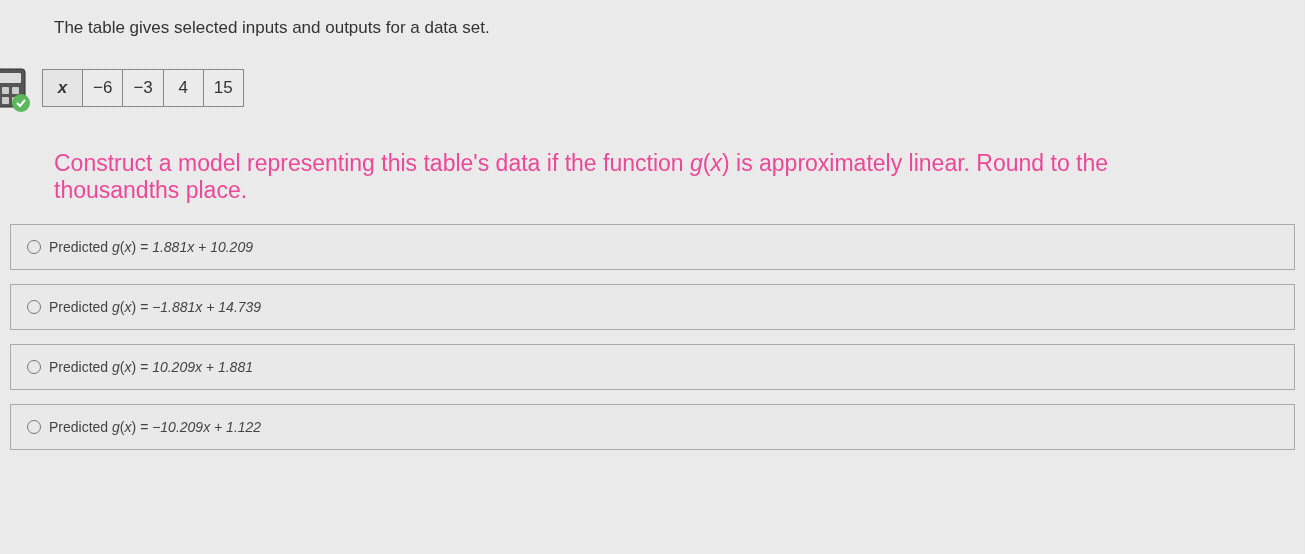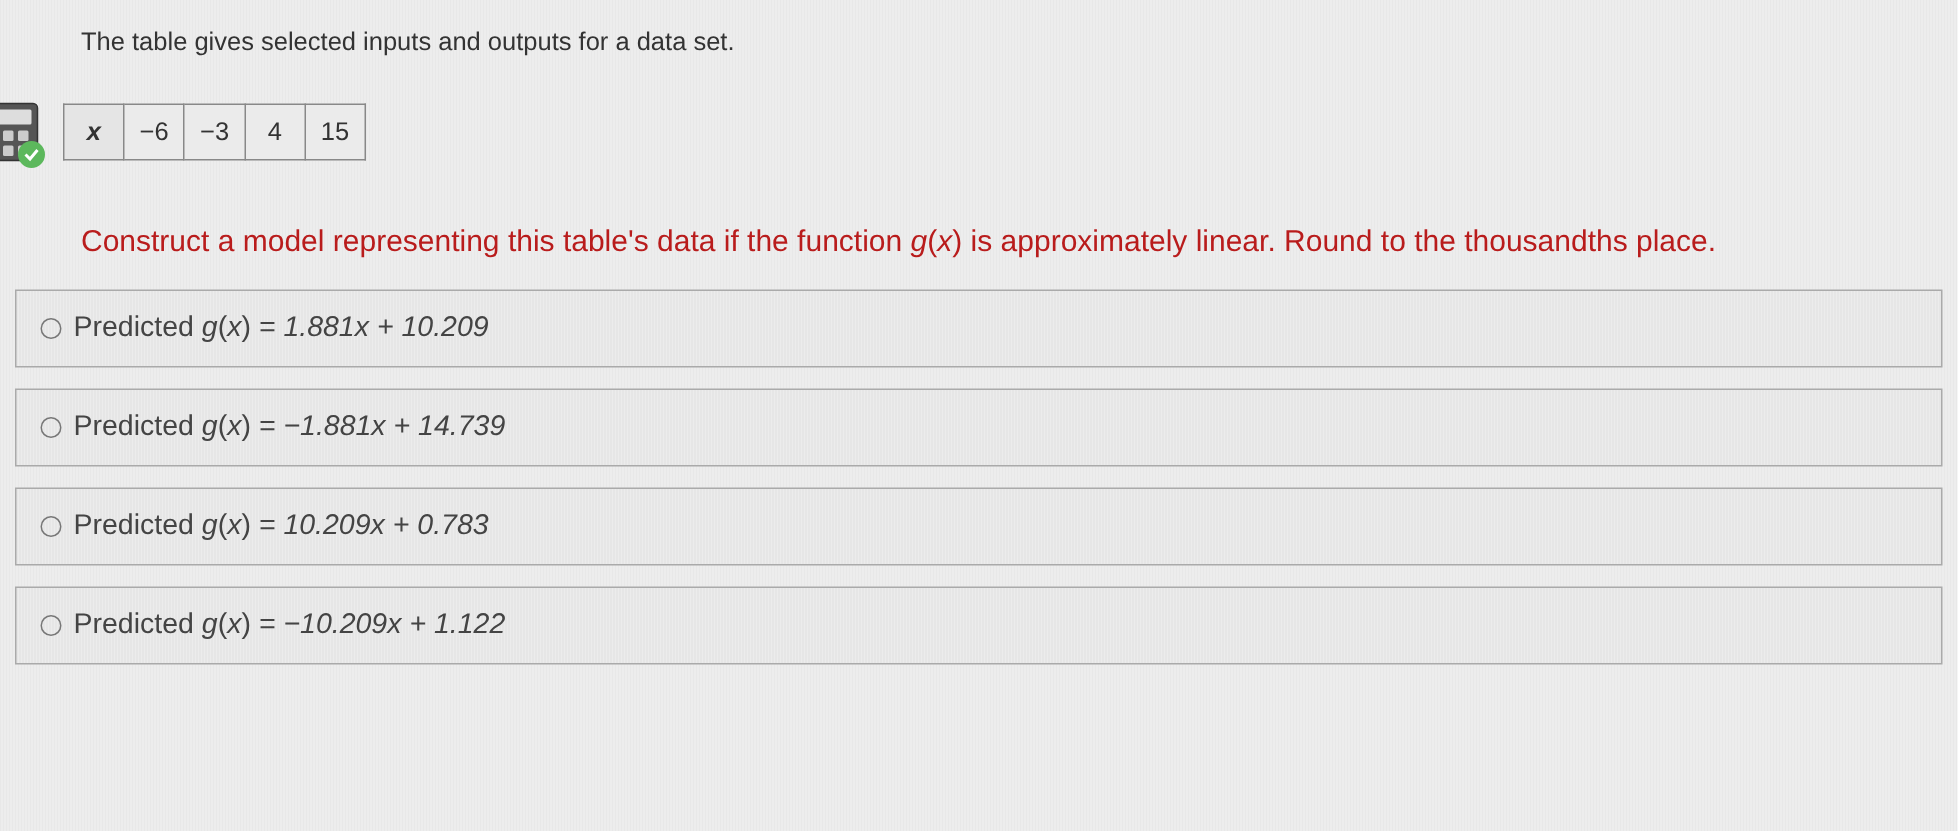--- a/index.html
+++ b/index.html
@@ -74,22 +74,22 @@
       color: #333;
       min-width: 40px;
       background: #ebebeb;
     }
     .data-table .row-header {
       font-weight: bold;
       font-style: italic;
       background: #e5e5e5;
     }
     .instruction-text {
-      font-size: 20px;
-      color: #b91c1c;
+      font-size: 23px;
+      color: #ec4899;
       margin-bottom: 20px;
     }
     .italic {
       font-style: italic;
     }
     .options-area {
       padding: 0 10px;
     }
     .option-row {
       border: 1px solid #aaa;
@@ -109,21 +109,21 @@
       cursor: pointer;
     }
     .radio-circle {
       width: 14px;
       height: 14px;
       border: 1.5px solid #777;
       border-radius: 50%;
       flex-shrink: 0;
     }
     .option-text {
-      font-size: 19px;
+      font-size: 14px;
       color: #444;
     }
     .bold-italic {
       font-weight: bold;
       font-style: italic;
     }
   </style>
 </head>
 <body>
 
@@ -176,21 +176,21 @@
   </div>
   <div class="option-row">
     <div class="radio-circle"></div>
     <div class="option-text">
       <span>Predicted </span><span class="italic">g</span>(<span class="italic">x</span>)<span class="italic"> = −1.881x + 14.739</span>
     </div>
   </div>
   <div class="option-row">
     <div class="radio-circle"></div>
     <div class="option-text">
-      <span>Predicted </span><span class="italic">g</span>(<span class="italic">x</span>)<span class="italic"> = 10.209x + 0.783</span>
+      <span>Predicted </span><span class="italic">g</span>(<span class="italic">x</span>)<span class="italic"> = 10.209x + 1.881</span>
     </div>
   </div>
   <div class="option-row">
     <div class="radio-circle"></div>
     <div class="option-text">
       <span>Predicted </span><span class="italic">g</span>(<span class="italic">x</span>)<span class="italic"> = −10.209x + 1.122</span>
     </div>
   </div>
 </div>
 

